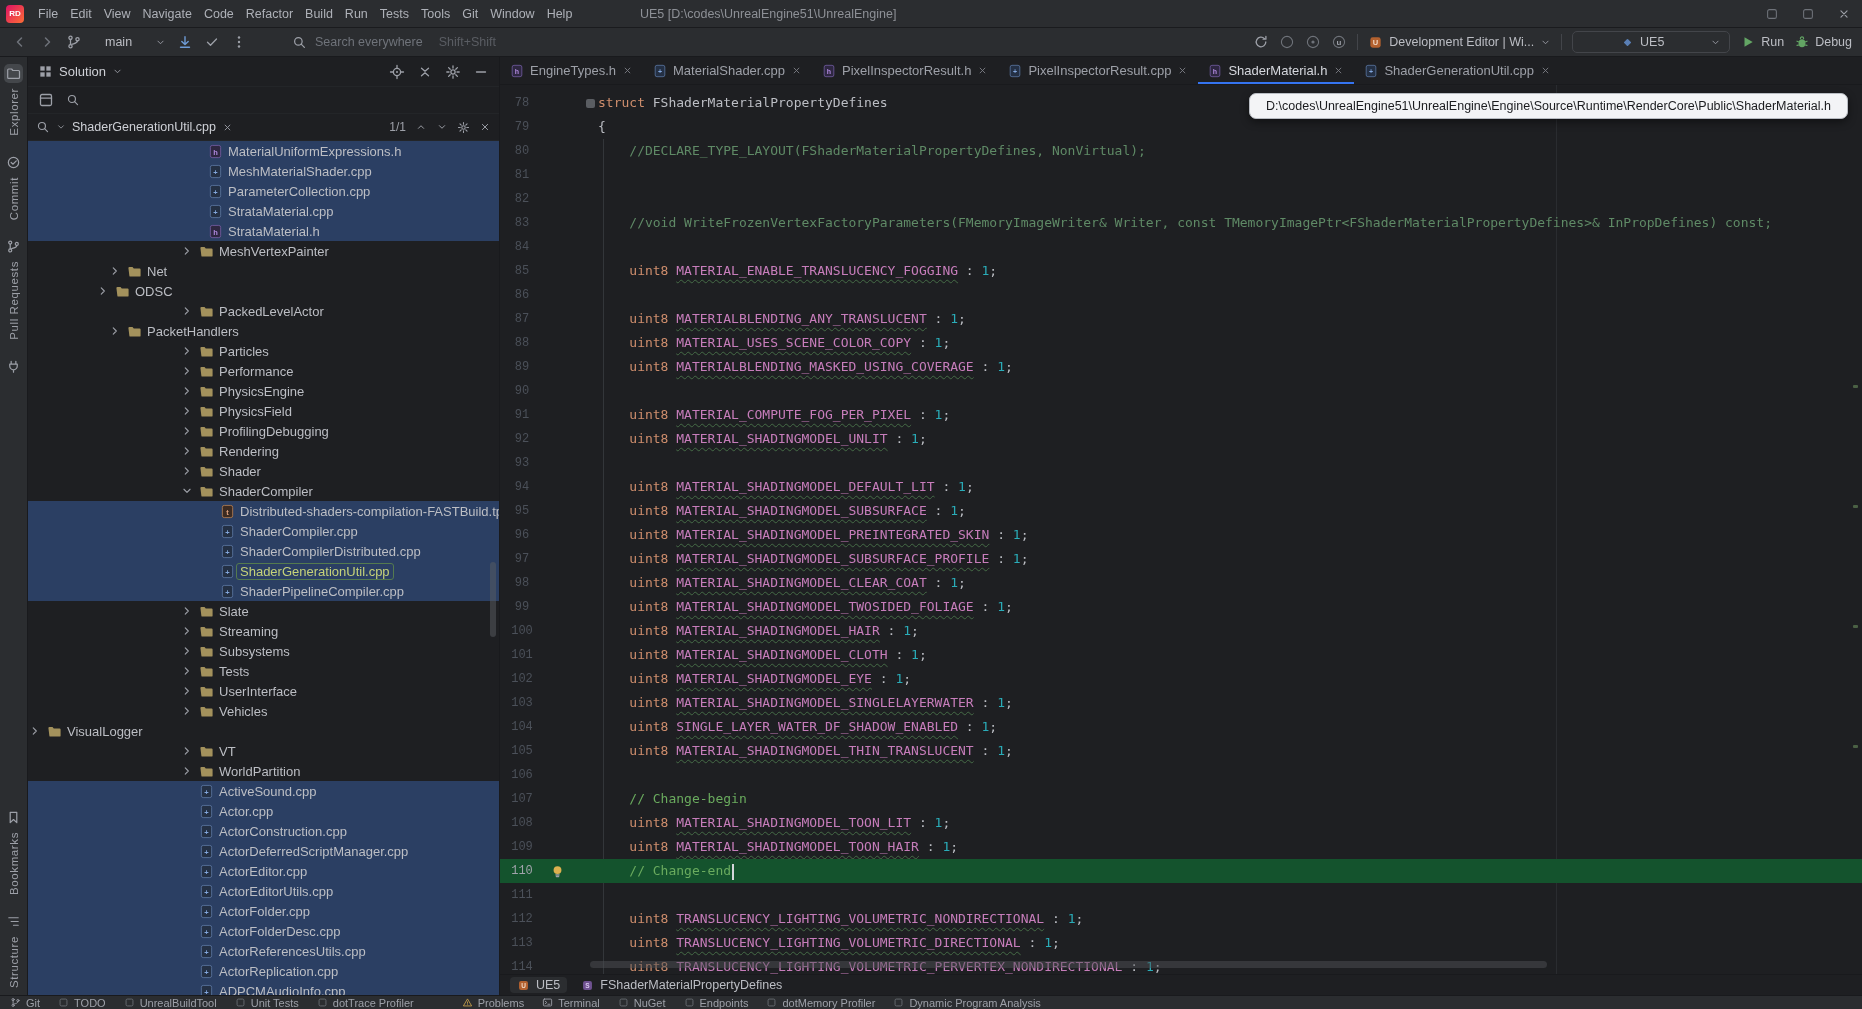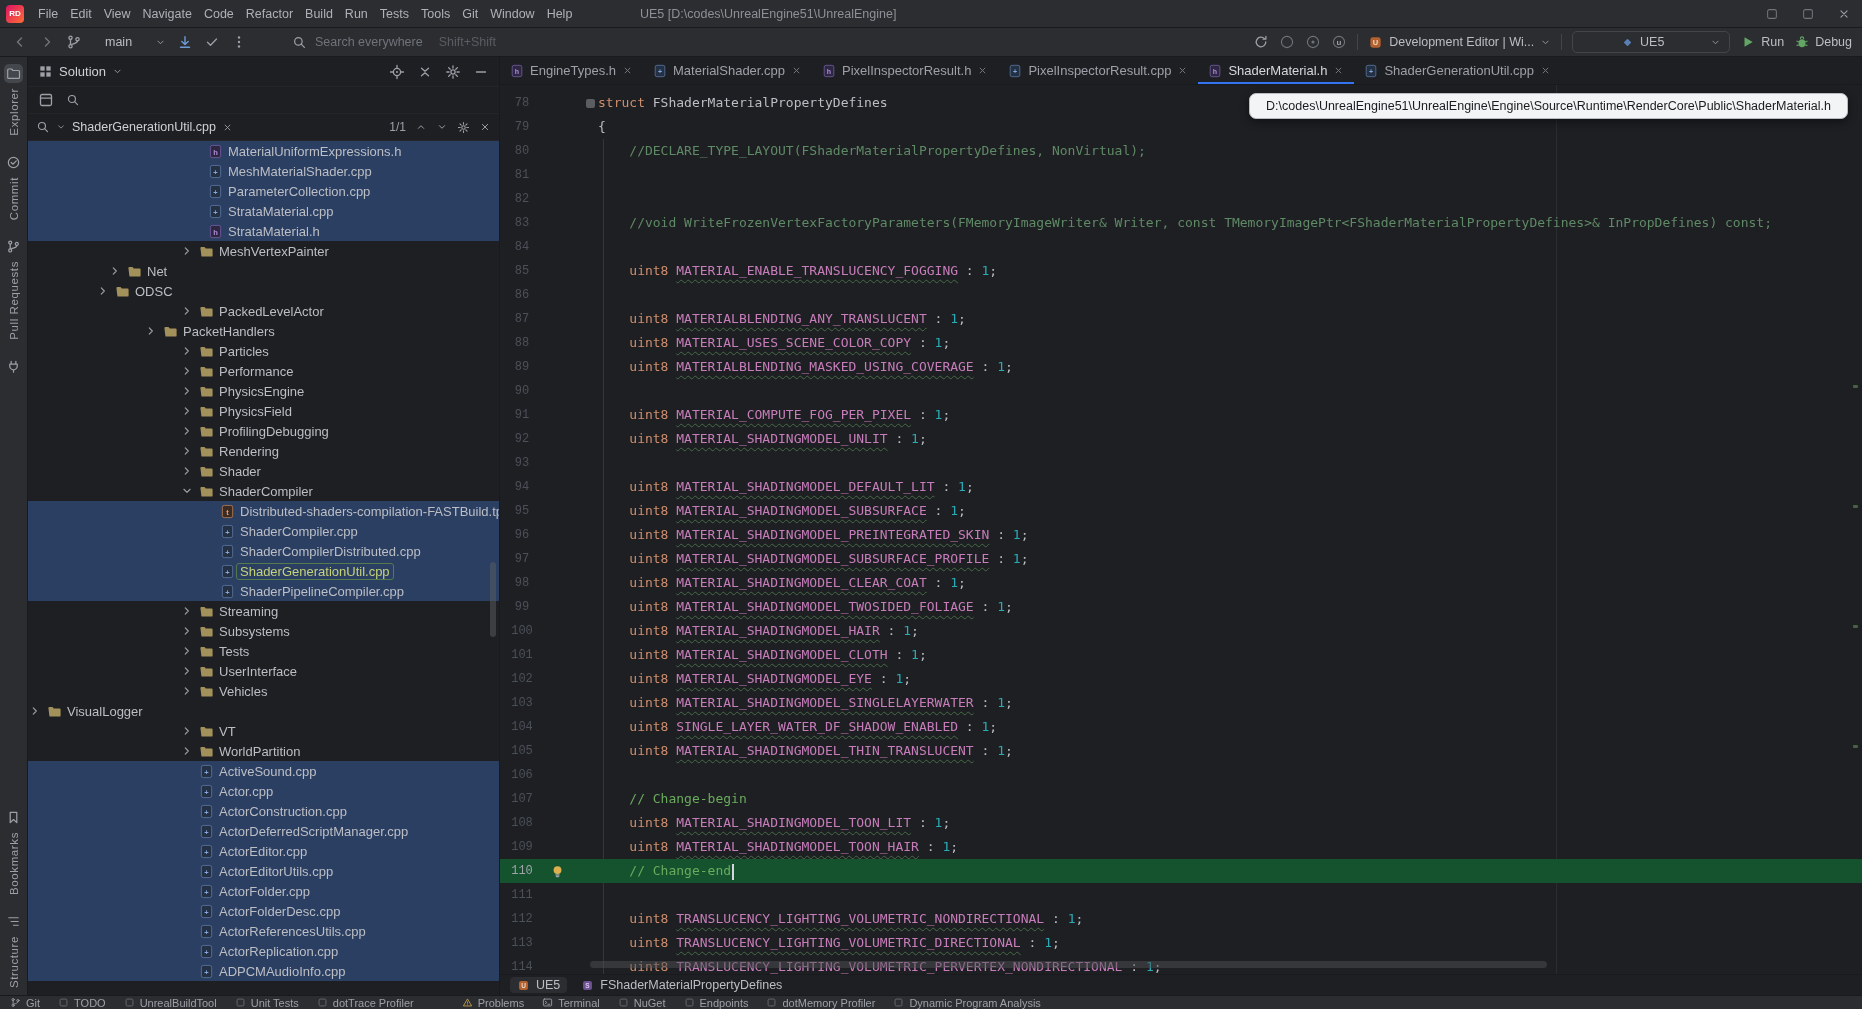--- a/index.html
+++ b/index.html
@@ -524,21 +524,21 @@
               <path d="M6 4.5L9.5 8 6 11.5" stroke="#9da0a8" stroke-width="1.3" fill="none" stroke-linecap="round" stroke-linejoin="round"></path>
             </svg>
           </span>
           <span class="ic ">
             <svg width="15" height="15" viewBox="0 0 16 16" xmlns="http://www.w3.org/2000/svg">
               <path d="M1.5 4.2c0-.6.4-1 1-1h3.4l1.3 1.6h6.3c.6 0 1 .4 1 1v6.6c0 .6-.4 1-1 1h-10c-.6 0-1-.4-1-1z" fill="#a3915c"></path>
             </svg>
           </span>
           <span class="tlabel">PackedLevelActor</span>
         </div>
-        <div class="trow" style="padding-left:116px">
+        <div class="trow" style="padding-left:80px">
           <span class="ic chev">
             <svg width="14" height="14" viewBox="0 0 16 16" xmlns="http://www.w3.org/2000/svg">
               <path d="M6 4.5L9.5 8 6 11.5" stroke="#9da0a8" stroke-width="1.3" fill="none" stroke-linecap="round" stroke-linejoin="round"></path>
             </svg>
           </span>
           <span class="ic ">
             <svg width="15" height="15" viewBox="0 0 16 16" xmlns="http://www.w3.org/2000/svg">
               <path d="M1.5 4.2c0-.6.4-1 1-1h3.4l1.3 1.6h6.3c.6 0 1 .4 1 1v6.6c0 .6-.4 1-1 1h-10c-.6 0-1-.4-1-1z" fill="#a3915c"></path>
             </svg>
           </span>
@@ -685,20 +685,33 @@
           <span class="tlabel">ShaderGenerationUtil.cpp</span>
         </div>
         <div class="trow hl" style="padding-left:192px">
           <span class="ic ">
             <svg width="15" height="15" viewBox="0 0 16 16" xmlns="http://www.w3.org/2000/svg">
               <rect x="2.5" y="1.5" width="11" height="13" rx="2" fill="#243044" stroke="#567099"></rect>
               <text x="8" y="11.2" font-size="8" fill="#82a7dd" font-family="Liberation Sans,sans-serif" font-weight="bold" text-anchor="middle">+</text>
             </svg>
           </span>
           <span class="tlabel">ShaderPipelineCompiler.cpp</span>
+        </div>
+        <div class="trow" style="padding-left:152px">
+          <span class="ic chev">
+            <svg width="14" height="14" viewBox="0 0 16 16" xmlns="http://www.w3.org/2000/svg">
+              <path d="M6 4.5L9.5 8 6 11.5" stroke="#9da0a8" stroke-width="1.3" fill="none" stroke-linecap="round" stroke-linejoin="round"></path>
+            </svg>
+          </span>
+          <span class="ic ">
+            <svg width="15" height="15" viewBox="0 0 16 16" xmlns="http://www.w3.org/2000/svg">
+              <path d="M1.5 4.2c0-.6.4-1 1-1h3.4l1.3 1.6h6.3c.6 0 1 .4 1 1v6.6c0 .6-.4 1-1 1h-10c-.6 0-1-.4-1-1z" fill="#a3915c"></path>
+            </svg>
+          </span>
+          <span class="tlabel">Slate</span>
         </div>
         <div class="trow" style="padding-left:152px">
           <span class="ic chev">
             <svg width="14" height="14" viewBox="0 0 16 16" xmlns="http://www.w3.org/2000/svg">
               <path d="M6 4.5L9.5 8 6 11.5" stroke="#9da0a8" stroke-width="1.3" fill="none" stroke-linecap="round" stroke-linejoin="round"></path>
             </svg>
           </span>
           <span class="ic ">
             <svg width="15" height="15" viewBox="0 0 16 16" xmlns="http://www.w3.org/2000/svg">
               <path d="M1.5 4.2c0-.6.4-1 1-1h3.4l1.3 1.6h6.3c.6 0 1 .4 1 1v6.6c0 .6-.4 1-1 1h-10c-.6 0-1-.4-1-1z" fill="#a3915c"></path>

